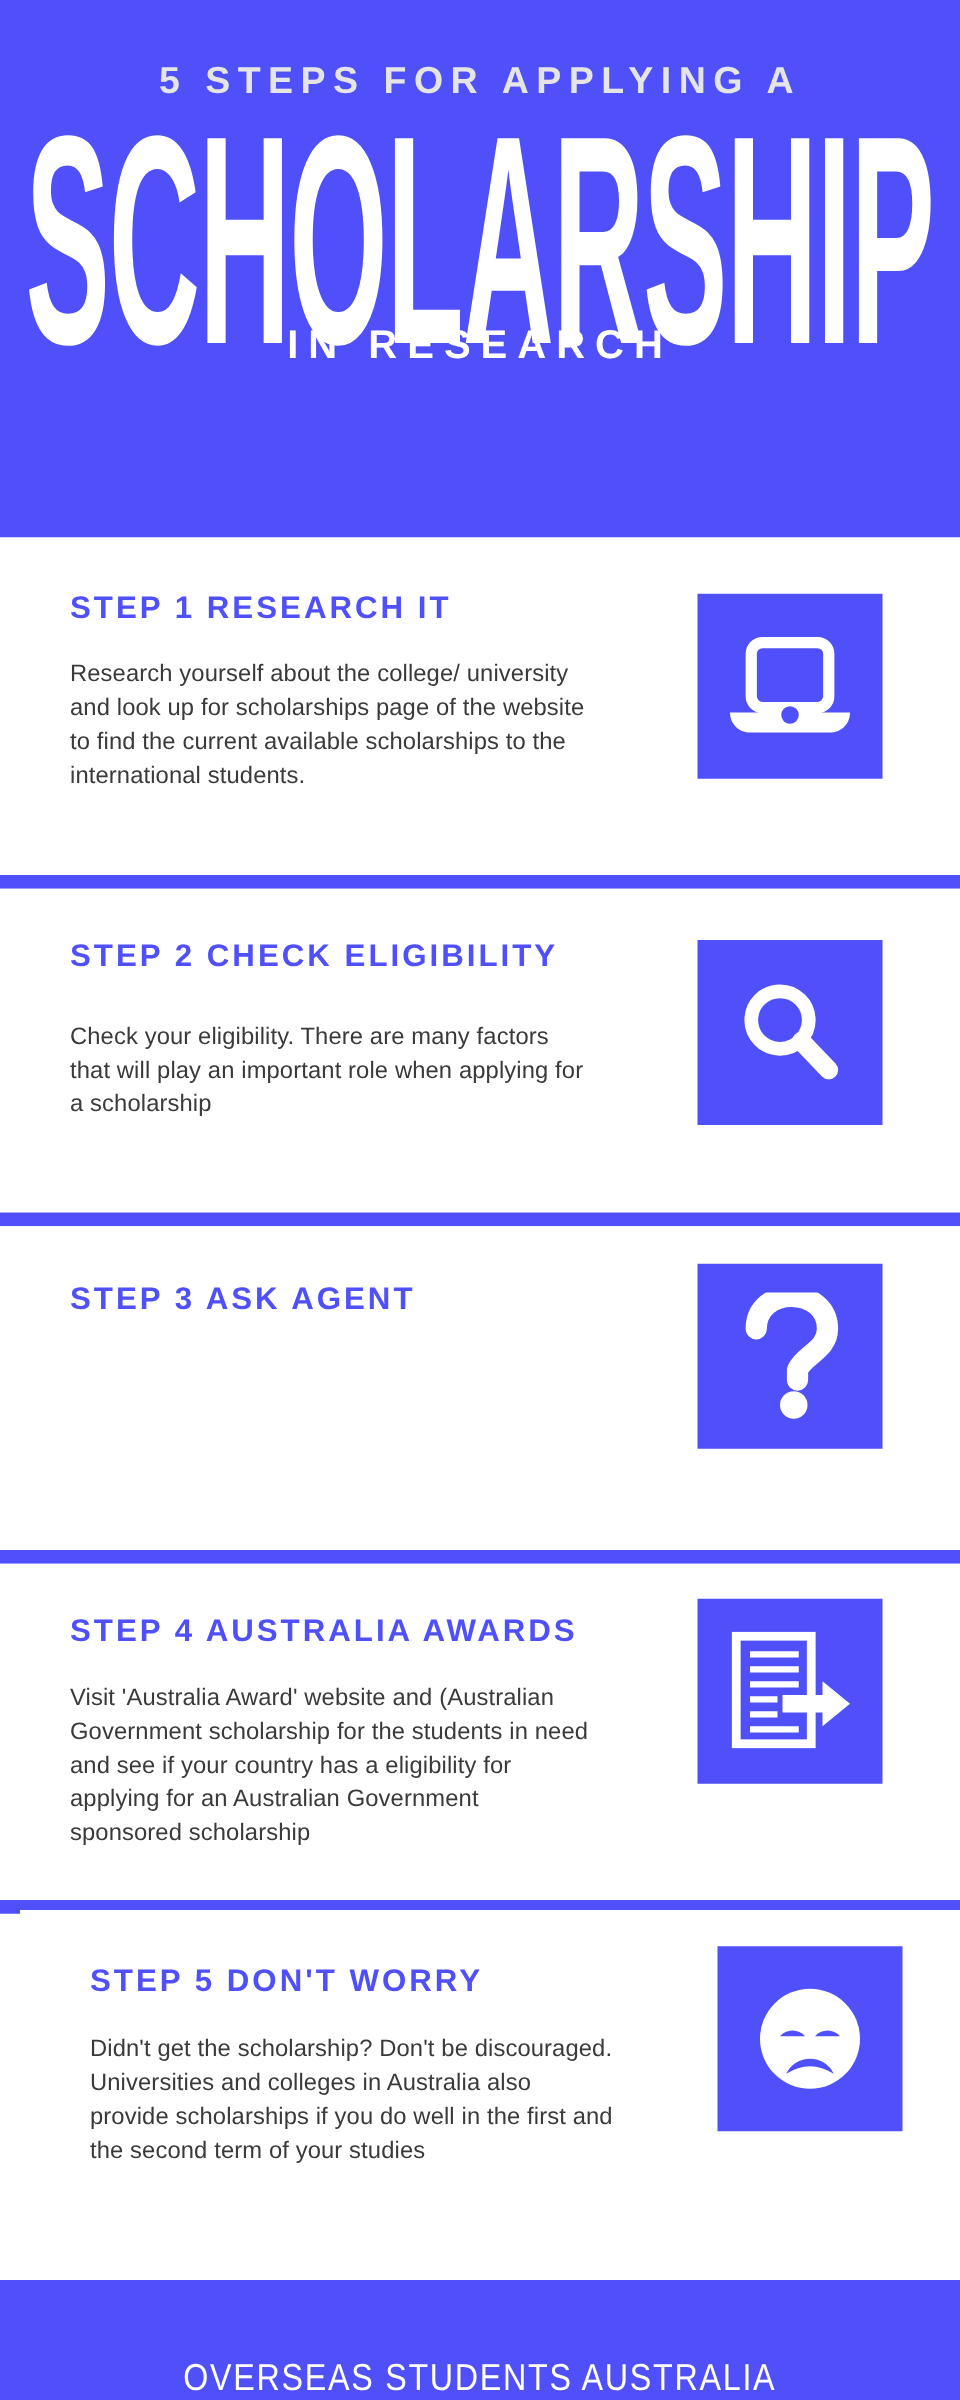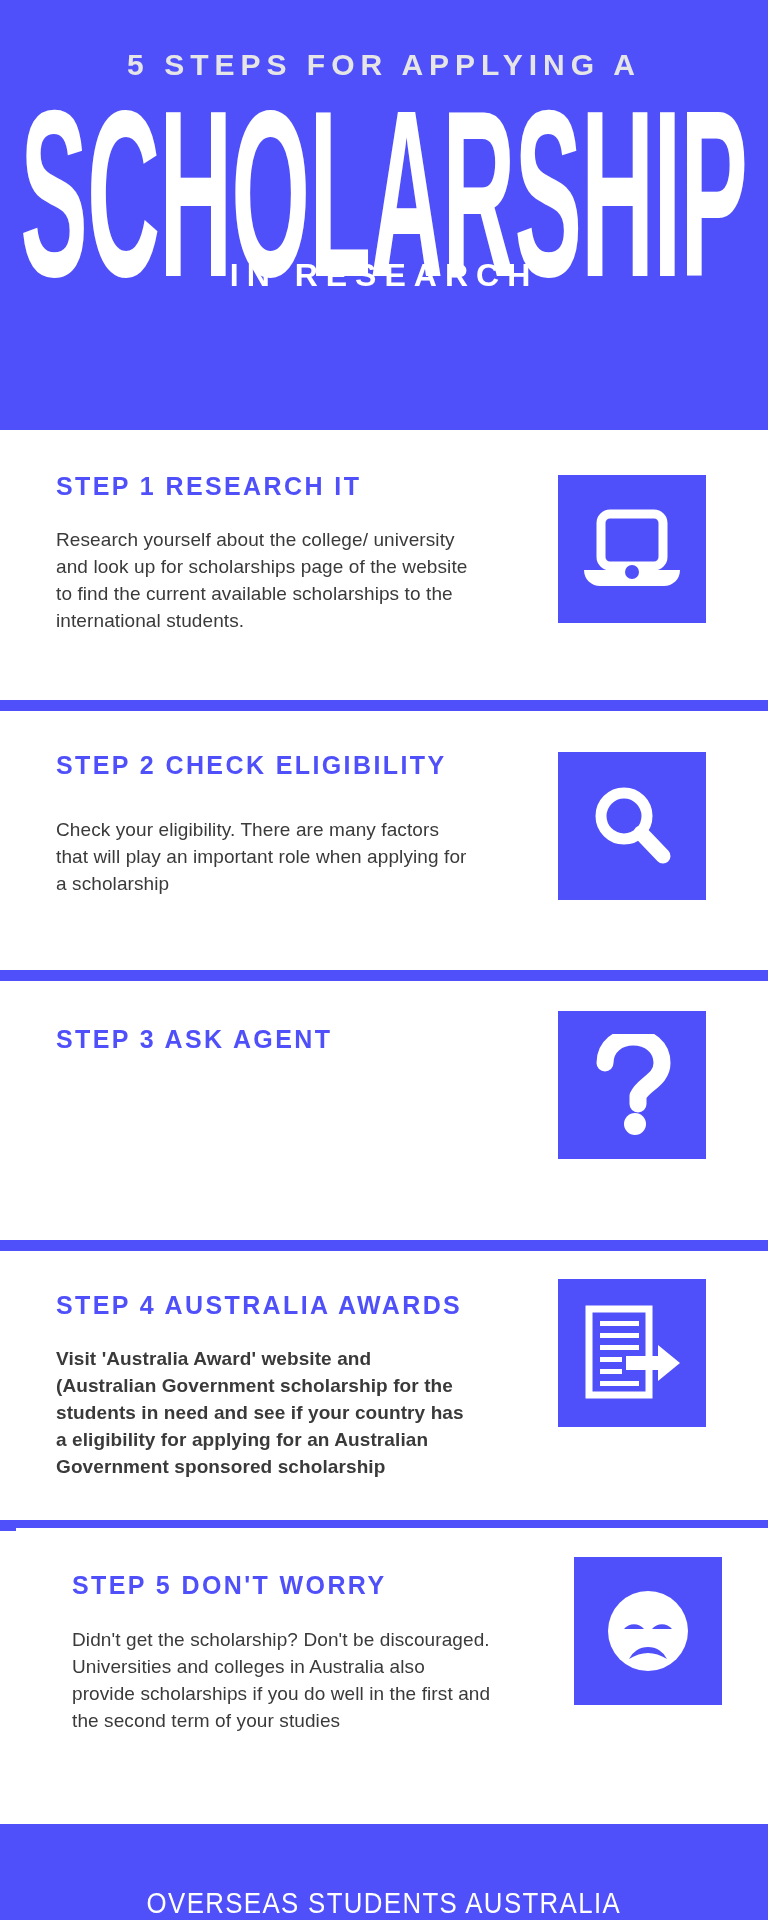--- a/index.html
+++ b/index.html
@@ -163,21 +163,21 @@
       </span>
     </div>
   </div>
 </div>
 
 <div class="divider" style="top:1240px;"></div>
 
 <div class="step" style="top:1251px;height:236px;">
   <div class="step-inner">
     <div class="step-title" style="top:40px;">STEP 4 AUSTRALIA AWARDS</div>
-    <div class="step-body" style="top: 94px; color: rgb(58, 58, 58); font-weight: bold;">Visit 'Australia Award' website and (Australian Government scholarship for the students in need and see if your country has a eligibility for applying for an Australian Government sponsored scholarship</div>
+    <div class="step-body" style="top: 94px; color: rgb(58, 58, 58);">Visit 'Australia Award' website and (Australian Government scholarship for the students in need and see if your country has a eligibility for applying for an Australian Government sponsored scholarship</div>
     <div class="icon-box" style="top:28px;">
       <span>
         <svg width="104" height="96" viewBox="0 0 104 96">
           <rect x="9" y="4" width="60" height="86" fill="none" stroke="#ffffff" stroke-width="7"></rect>
           <rect x="20" y="16" width="39" height="5" fill="#ffffff"></rect>
           <rect x="20" y="28" width="39" height="5" fill="#ffffff"></rect>
           <rect x="20" y="40" width="39" height="5" fill="#ffffff"></rect>
           <rect x="20" y="52" width="22" height="5" fill="#ffffff"></rect>
           <rect x="20" y="64" width="22" height="5" fill="#ffffff"></rect>
           <rect x="20" y="76" width="39" height="5" fill="#ffffff"></rect>

